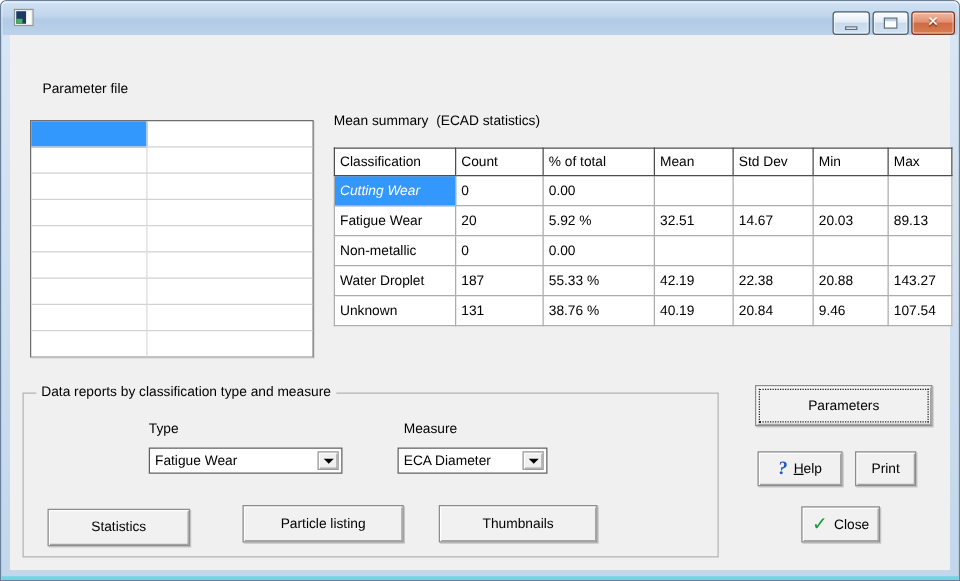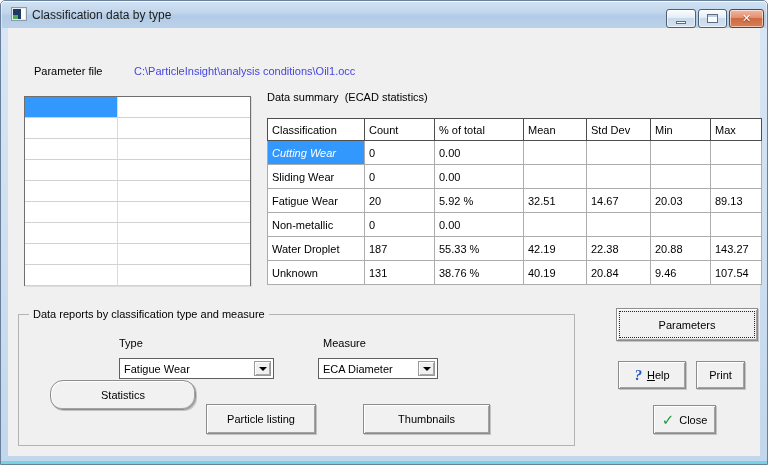--- a/index.html
+++ b/index.html
@@ -124,59 +124,57 @@
     width:0; height:0; border-left:4px solid transparent;
     border-right:4px solid transparent; border-top:4px solid #000;
   }
 
   
   .btn {
     position:absolute; background:#f1f1f1;
     border:1px solid #8c8c8c;
     box-shadow: inset 1px 1px 0 #ffffff, inset -1px -1px 0 #a3a3a3, 1px 1px 0 rgba(0,0,0,.18);
     display:flex; align-items:center; justify-content:center;
-    font-size:11px; cursor:default; white-space:nowrap;margin-left:12px;
-  }
-  .btn-statistics { left:37px;  top:379px; width:146px; height:30px;border-radius:13px; }
-  .btn-particle   { left:193px; top:403px; width:110px; height:30px; }
+    font-size:11px; cursor:default; white-space:nowrap;
+  }
+  .btn-statistics { left:37px;  top:406px; width:114px; height:30px; }
+  .btn-particle   { left:193px; top:403px; width:129px; height:30px; }
   .btn-thumbs     { left:350px; top:403px; width:127px; height:30px; }
   .btn-parameters { left:603px; top:307px; width:142px; height:33px; outline:1px dotted #222; outline-offset:-4px; }
   .btn-help  { left:605px; top:360px; width:68px; height:28px; gap:5px; }
   .btn-print { left:683px; top:360px; width:49px; height:28px; }
   .btn-close { left:640px; top:404px; width:63px; height:29px; gap:5px; }
   .help-qmark { color:#2257c9; font-weight:bold; font-style:italic; font-size:15px; font-family:"Liberation Serif","DejaVu Serif",serif; line-height:1; }
   .close-check { color:#1c9e3a; font-weight:bold; font-size:15px; line-height:1; }
 </style>
 </head>
 <body>
 
 <div class="window">
 
   <div class="titlebar">
     <div class="title-icon">
       <span class="ti-navy"></span>
         <span class="ti-green"></span>
         <span class="ti-white"></span>
     </div>
-    <span class="title-text">Classification data by type</span>
     <div class="cap-btn minmax" style="left:665px; width:30px;">
       <span class="glyph-min"></span>
     </div>
     <div class="cap-btn minmax" style="left:697px; width:29px;">
       <span class="glyph-max"></span>
     </div>
     <div class="cap-btn closebtn" style="left:728px; width:35px;">
       <span class="glyph-close">✕</span>
     </div>
   </div>
 
   <div class="client"></div>
 
   <span class="abs pf-label">Parameter file</span>
-  <span class="abs pf-path">C:\ParticleInsight\analysis conditions\Oil1.occ</span>
 
   <div class="mini-table">
       <div class="mini-row">
         <div class="mini-cell selected"></div>
         <div class="mini-cell"></div>
       </div>
       <div class="mini-row">
         <div class="mini-cell"></div>
         <div class="mini-cell"></div>
       </div>
@@ -204,21 +202,21 @@
         <div class="mini-cell"></div>
         <div class="mini-cell"></div>
       </div>
       <div class="mini-row">
         <div class="mini-cell"></div>
         <div class="mini-cell"></div>
       </div>
     </div>
 
   <div class="summary-row">
-    <span class="summary-label">Data summary  (ECAD statistics)</span>
+    <span class="summary-label">Mean summary  (ECAD statistics)</span>
   </div>
 
   <table class="data-table">
     <thead>
         <tr>
           <th>Classification</th>
           <th>Count</th>
           <th>% of total</th>
           <th>Mean</th>
           <th>Std Dev</th>
@@ -230,29 +228,20 @@
         <tr>
           <td class="selected">Cutting Wear</td>
           <td>0</td>
           <td>0.00</td>
           <td></td>
           <td></td>
           <td></td>
           <td></td>
         </tr>
         <tr>
-          <td>Sliding Wear</td>
-          <td>0</td>
-          <td>0.00</td>
-          <td></td>
-          <td></td>
-          <td></td>
-          <td></td>
-        </tr>
-        <tr>
           <td>Fatigue Wear</td>
           <td>20</td>
           <td>5.92 %</td>
           <td>32.51</td>
           <td>14.67</td>
           <td>20.03</td>
           <td>89.13</td>
         </tr>
         <tr>
           <td>Non-metallic</td>

